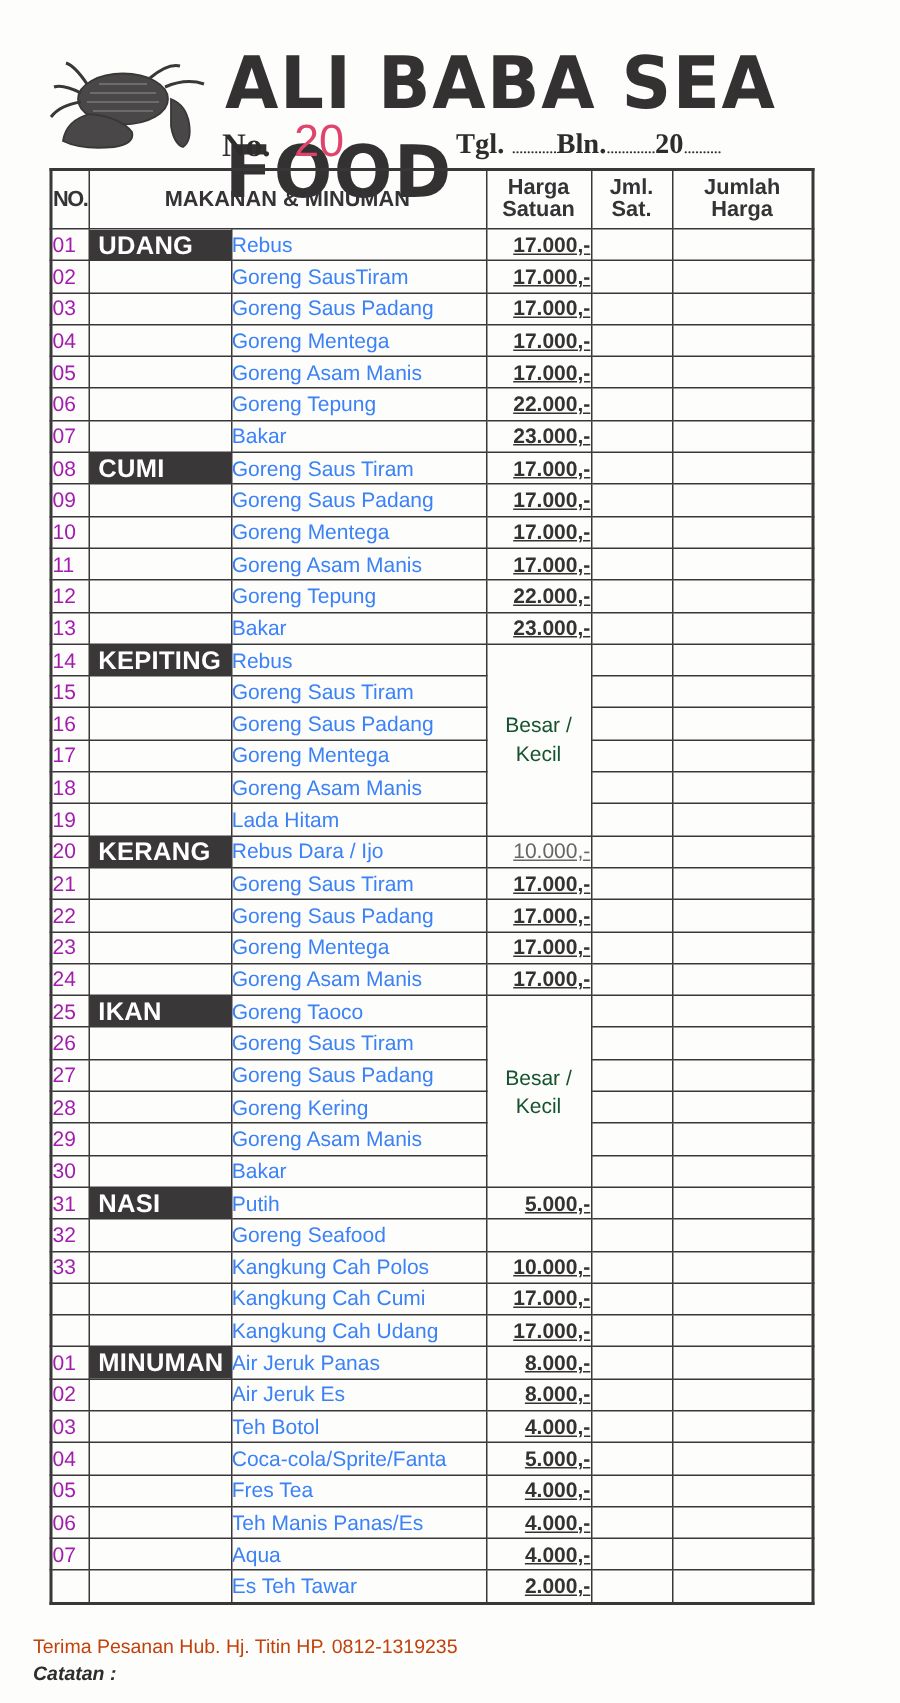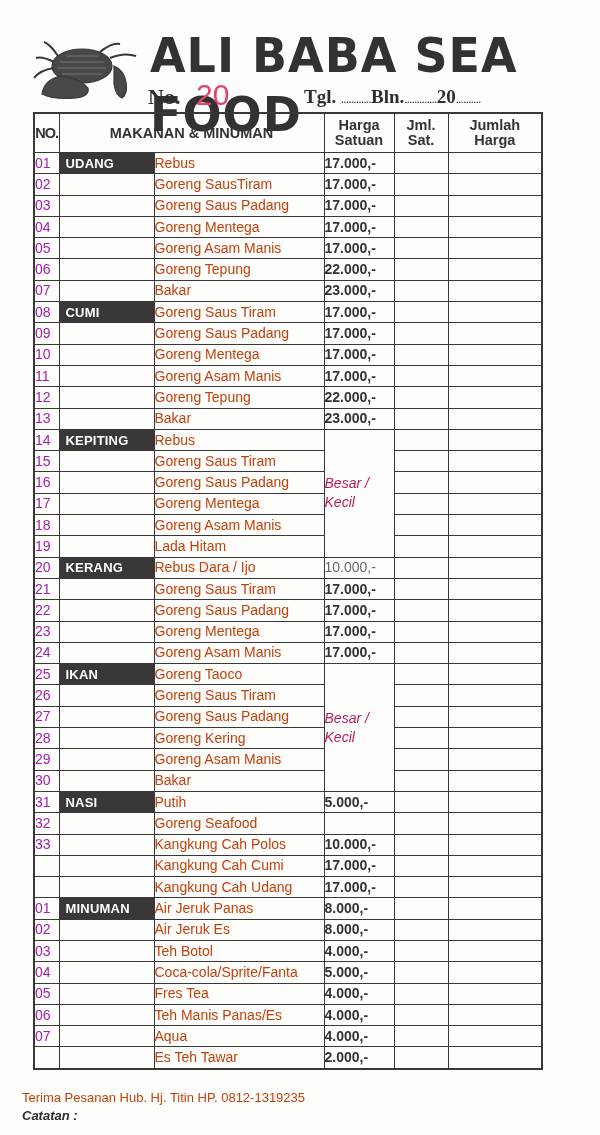--- a/index.html
+++ b/index.html
@@ -24,25 +24,25 @@
     border:2px solid #3a3739;
   }
   table.menu td, table.menu th {
     border:1.5px solid #3a3739; padding:0; height:20.3px; line-height:19px;
     font-size:14px; white-space:nowrap; overflow:hidden;
   }
   table.menu th { height:38px; font-weight:bold; color:#353335; line-height:15px; font-size:14.5px; }
   th.h-no { font-size:11px; letter-spacing:-1px; }
   td.c-no { padding-left:2px; color:#a21caf; font-size:14px; }
   td.c-cat { padding-left:0; }
-  td.c-cat.filled { background:#3a3738; color:#fff; font-weight:bold; font-size:13px; padding-left:6px; letter-spacing:0.2px; }
-  td.c-item { padding-left:6px; color:#c2410c; font-size:14.3px; }
-  td.c-price { text-align:left; padding-right:1px; font-weight:bold; color:#343233; font-size:13.5px; }
+  td.c-cat.filled { background:#3a3738; color:#fff; font-weight:bold; font-size:17px; padding-left:6px; letter-spacing:0.2px; }
+  td.c-item { padding-left:6px; color:#3b82f6; font-size:14.3px; }
+  td.c-price { text-align:right; padding-right:1px; font-weight:bold; color:#343233; font-size:13.5px;text-decoration:underline; }
   td.c-price.light { font-weight:normal; color:#666; }
-  td.c-size { vertical-align:middle; font-size:14px; color:#be185d; line-height:21px; white-space:normal;font-style:italic; }
+  td.c-size { text-align:center; vertical-align:middle; font-size:14px; color:#14532d; line-height:21px; white-space:normal; }
   .notes-title { position:absolute; left:22px; top:1073px; font-weight:bold; font-style:italic; font-size:13px; color:#2e2c2d;margin-top:35px; }
   .notes-text { position:absolute; left:22px; top:1090px; font-size:13px; color:#c2410c; }
 </style>
 </head>
 <body>
 
 <svg class="logo" viewBox="0 0 112 72">
   <g fill="#4a4748" stroke="#3a3738" stroke-width="1.2">
     <ellipse cx="52" cy="34" rx="30" ry="17"></ellipse>
     <path d="M80 26 q14 -6 26 -2" fill="none" stroke-width="2"></path>

